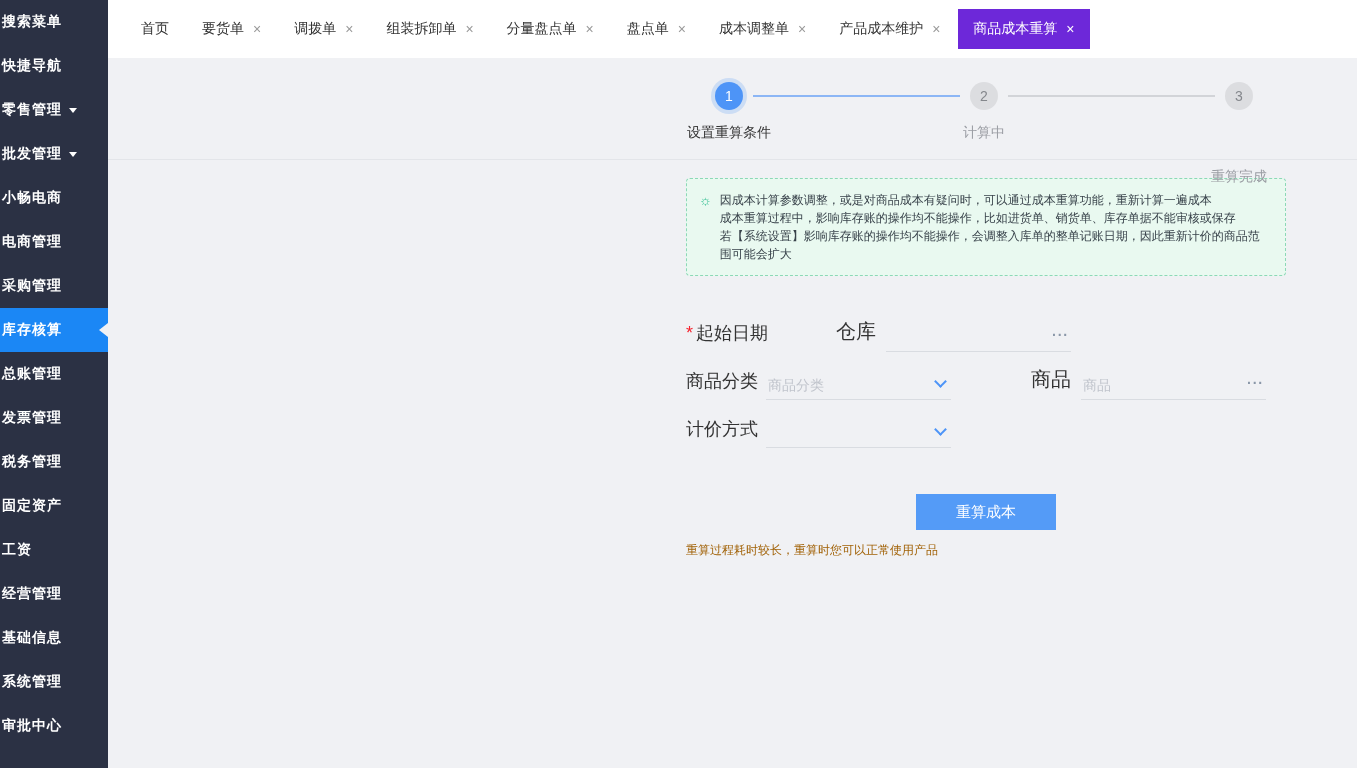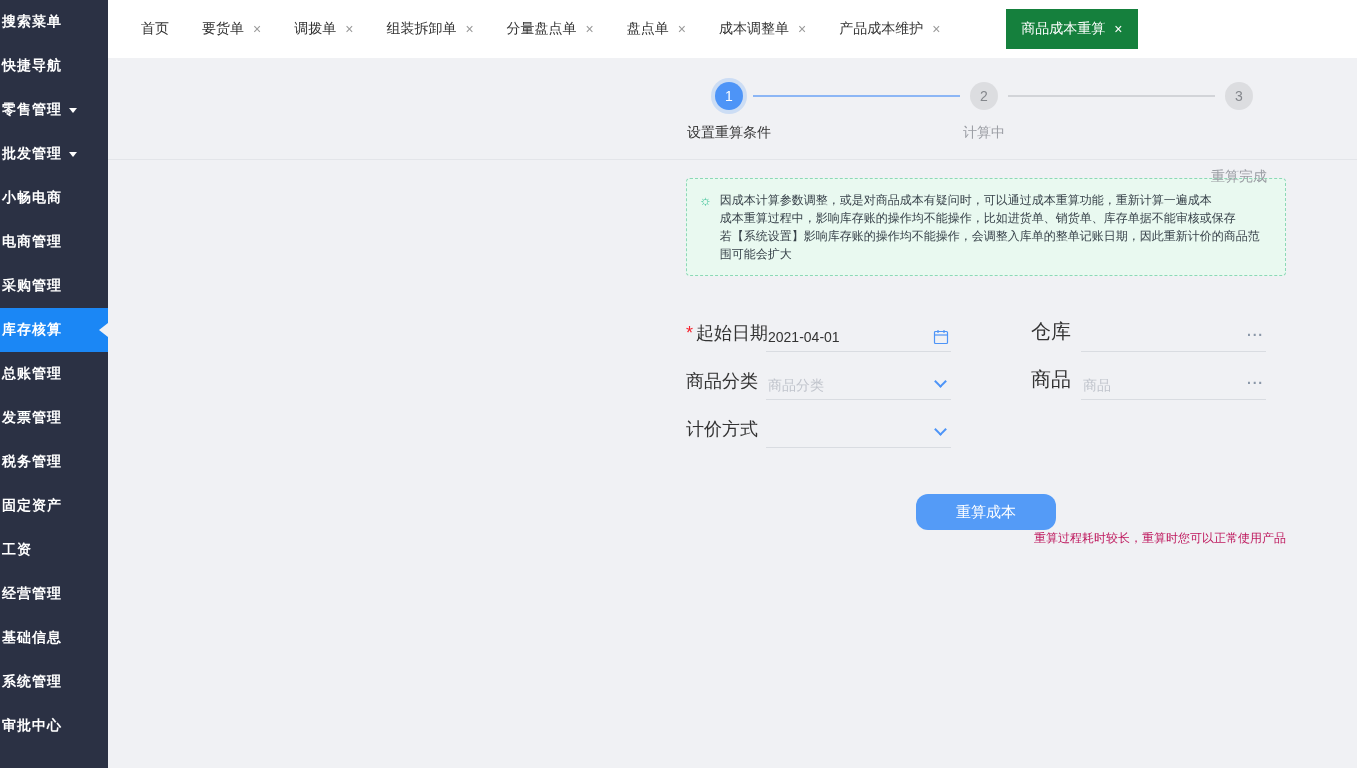--- a/index.html
+++ b/index.html
@@ -22,21 +22,21 @@
 
   
   .main { flex:1; min-width:0; display:flex; flex-direction:column; background:#f0f1f4; }
 
   
   .tabbar { height:58px; background:#ffffff; display:flex; align-items:center;
             padding-left:18px; flex-shrink:0; }
   .tab { display:flex; align-items:center; height:40px; padding:0 15px; margin-right:3px;
          font-size:14px; color:#333333; cursor:pointer; white-space:nowrap; }
   .tab .close { margin-left:9px; color:#999999; font-size:14px; line-height:1; }
-  .tab.active { background:#15803d; color:#ffffff;margin-left:48px; }
+  .tab.active { background:#6d28d9; color:#ffffff; }
   .tab.active .close { color:#ffffff; }
 
   
   .stepper-band { height:102px; position:relative; border-bottom:1px solid #e3e5e9; flex-shrink:0; }
   .step-circle { position:absolute; top:24px; width:28px; height:28px; border-radius:50%;
                  display:flex; align-items:center; justify-content:center; font-size:14px; }
   .step-circle.on  { background:#4d94f7; color:#ffffff; box-shadow:0 0 0 4px rgba(77,148,247,.22); }
   .step-circle.off { background:#dcdde0; color:#84878c; }
   .step-label { position:absolute; top:66px; transform:translateX(-50%); font-size:14px; white-space:nowrap; }
   .step-label.on  { color:#333333; }
@@ -70,24 +70,24 @@
               border-bottom:1px solid #d9dce1; height:30px; font-size:14px; color:#333333;
               padding:0 22px 0 2px; font-family:inherit; }
   .input-wrap input::placeholder { color:#c0c4cc; }
   .icon-cal { position:absolute; right:2px; top:7px; cursor:pointer; }
   .icon-ellipsis { position:absolute; right:2px; top:5px; color:#8a97a8; font-size:14px;
               letter-spacing:1px; cursor:pointer; font-weight:700; }
   .icon-caret { position:absolute; right:6px; top:7px; width:9px; height:9px;
               border-right:2px solid #4d94f7; border-bottom:2px solid #4d94f7;
               transform:rotate(45deg); cursor:pointer; }
 
-  .recalc-btn { display:block; margin:46px auto 0; width:140px; height:36px;
-              background:#549bf7; color:#ffffff; border:none; border-radius:12px;
+  .recalc-btn { display:block; margin:46px auto 12px; width:140px; height:36px;
+              background:#549bf7; color:#ffffff; border:none; border-radius:0;
               font-size:15px; cursor:pointer; font-family:inherit; }
-  .note { text-align:right; color:#be185d; font-size:12px; }
+  .note { text-align:left; color:#a16207; font-size:12px; }
 </style>
 </head>
 <body>
 
 <div class="app">
 
   <aside class="sidebar">
     <div class="side-item">
         <span>搜索菜单</span>
       </div>
@@ -203,31 +203,20 @@
             <p>因成本计算参数调整，或是对商品成本有疑问时，可以通过成本重算功能，重新计算一遍成本</p>
             <p>成本重算过程中，影响库存账的操作均不能操作，比如进货单、销货单、库存单据不能审核或保存</p>
             <p>若【系统设置】影响库存账的操作均不能操作，会调整入库单的整单记账日期，因此重新计价的商品范围可能会扩大</p>
           </div>
         </div>
 
         <div class="form">
 
           <div class="form-row">
             <div class="f-label1"><span class="req">*</span><span>起始日期</span></div>
-            <div class="input-wrap">
-              <input type="text" value="2021-04-01" style="">
-              <span class="icon-cal">
-                <svg width="16" height="16" viewBox="0 0 16 16">
-                  <rect x="1.5" y="2.5" width="13" height="12" rx="1" fill="none" stroke="#4d94f7" stroke-width="1.2"></rect>
-                  <line x1="1.5" y1="6" x2="14.5" y2="6" stroke="#4d94f7" stroke-width="1.2"></line>
-                  <line x1="5" y1="1" x2="5" y2="4" stroke="#4d94f7" stroke-width="1.2"></line>
-                  <line x1="11" y1="1" x2="11" y2="4" stroke="#4d94f7" stroke-width="1.2"></line>
-                </svg>
-              </span>
-            </div>
             <div class="f-label2">仓库</div>
             <div class="input-wrap">
               <input type="text" value="" style="">
               <span class="icon-ellipsis">···</span>
             </div>
           </div>
 
           <div class="form-row">
             <div class="f-label1"><span>商品分类</span></div>
             <div class="input-wrap">

